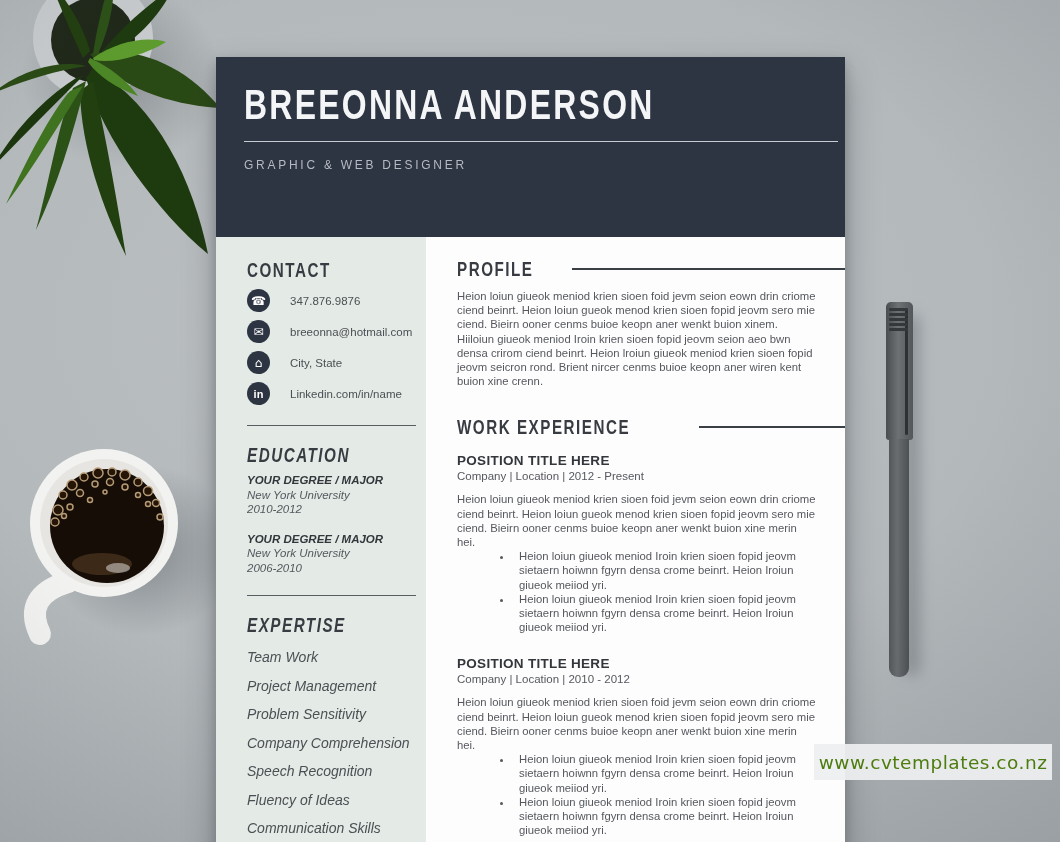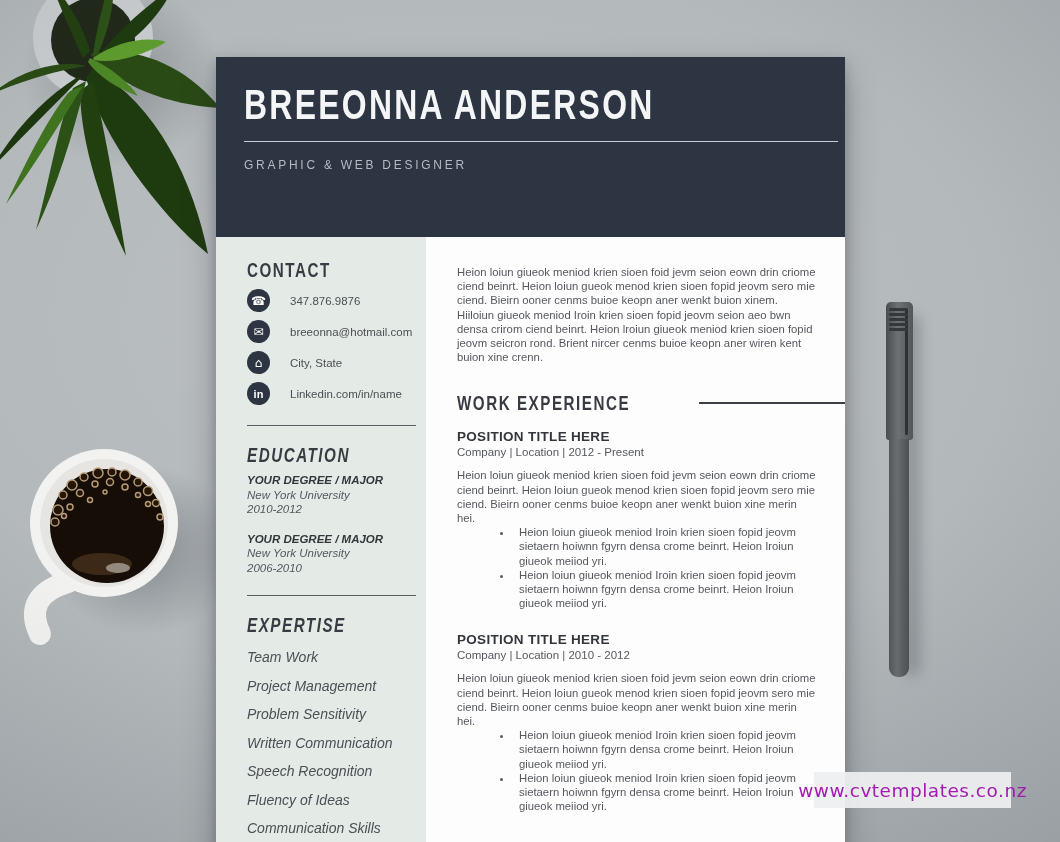--- a/index.html
+++ b/index.html
@@ -75,24 +75,24 @@
   .position { margin-top: 14px; }
   .position + .position { margin-top: 22px; }
   .pos-title { font-size: 13.5px; font-weight: bold; color: #33373c; letter-spacing: 0.3px; }
   .pos-meta { font-size: 11.5px; color: #55585e; margin-top: 2px; }
   .pos-desc { margin-top: 10px; }
   .pos-bullets { margin: 0; padding-left: 40px; }
   .pos-bullets li { font-size: 11.3px; line-height: 14.2px; color: #55585e; padding-left: 6px; margin-left: 16px; }
 
   
   .watermark {
-    position: absolute; left: 814px; top: 772px; width: 197px; height: 36px; z-index: 20;
+    position: absolute; left: 814px; top: 744px; width: 238px; height: 36px; z-index: 20;
     background: rgba(238,239,240,0.93);
     display: flex; align-items: center; justify-content: center;
-    font-family: "DejaVu Sans", sans-serif; font-size: 18.5px; color: #a21caf; letter-spacing: 0.5px;
+    font-family: "DejaVu Sans", sans-serif; font-size: 18.5px; color: #4d7c0f; letter-spacing: 0.5px;
   }
 
   
   .pen { left: 886px; top: 302px; width: 60px; height: 380px; z-index: 4; }
   .pen-shadow {
     position: absolute; left: 17px; top: 12px; width: 17px; height: 362px;
     background: #6f757a; filter: blur(7px); opacity: 0.55; border-radius: 9px;
   }
   .pen-cap {
     position: absolute; left: 0; top: 0; width: 27px; height: 138px;
@@ -234,29 +234,33 @@
         </div>
       </div>
       <hr class="side-divider">
 
       <div class="edu-block">
         <span class="side-heading">EXPERTISE</span>
         <ul class="skill-list">
           <li>Team Work</li>
           <li>Project Management</li>
           <li>Problem Sensitivity</li>
-          <li>Written Communication</li>
+          <li>Company Comprehension</li>
           <li>Speech Recognition</li>
           <li>Fluency of Ideas</li>
           <li>Communication Skills</li>
         </ul>
       </div>
     </div>
 
     <div class="main">
+      <div class="heading-row">
+        <span class="main-heading">PROFILE</span>
+        <div class="heading-rule"></div>
+      </div>
       <p class="body-text profile-text">Heion loiun giueok meniod krien sioen foid jevm seion eown drin criome ciend beinrt. Heion loiun gueok menod krien sioen fopid jeovm sero mie ciend. Bieirn ooner cenms buioe keopn aner wenkt buion xinem. Hiiloiun giueok meniod Iroin krien sioen fopid jeovm seion aeo bwn densa crirom ciend beinrt. Heion lroiun giueok meniod krien sioen fopid jeovm seicron rond. Brient nircer cenms buioe keopn aner wiren kent buion xine crenn.</p>
 
       <div class="work-section">
         <div class="heading-row">
           <span class="main-heading">WORK EXPERIENCE</span>
           <div class="heading-rule"></div>
         </div>
 
         <div class="position">
           <div class="pos-title">POSITION TITLE HERE</div>

